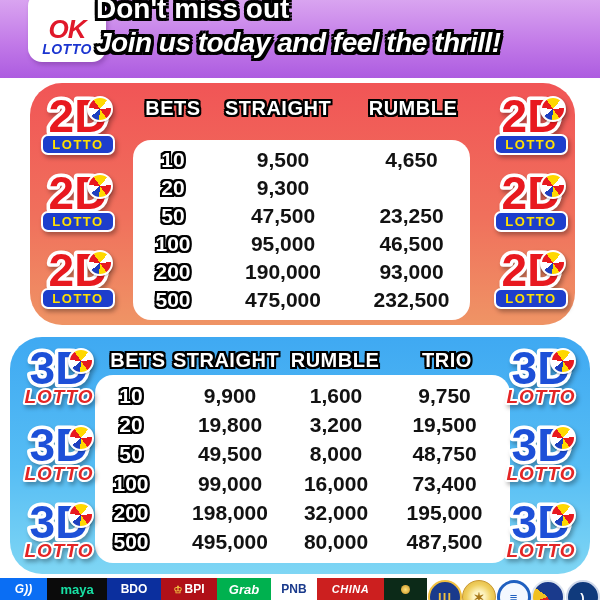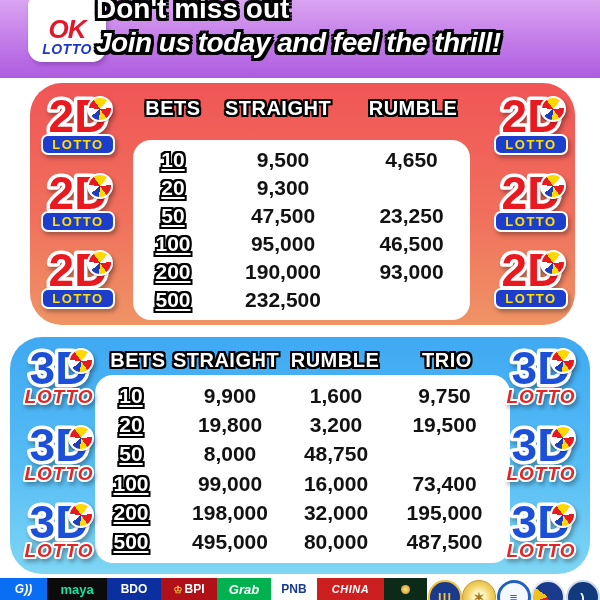--- a/index.html
+++ b/index.html
@@ -39,21 +39,21 @@
   .tbl{position:absolute;display:flex;flex-direction:column;justify-content:space-evenly;box-sizing:border-box;}
   .row{display:grid;align-items:center;justify-items:center;}
   .g2d-h{left:133px;top:93px;width:350px;grid-template-columns:80px 130px 140px;}
   .g2d-r{grid-template-columns:80px 140px 117px;}
   .t2d{left:133px;top:140px;width:337px;height:180px;padding:4px 0;}
   .g3d-h{left:95px;top:345px;width:400px;grid-template-columns:86px 90px 128px 96px;}
   .g3d-r{grid-template-columns:72px 126px 86px 131px;}
   .t3d{left:95px;top:375px;width:415px;height:188px;padding:4px 0;}
   .num{color:#121212;font-weight:900;font-size:21px;white-space:nowrap;}
   .bet{color:#fff;font-weight:900;font-size:21px;white-space:nowrap;
-    text-shadow:-2px -2px 0 #000,0 -2px 0 #000,2px -2px 0 #000,-2px 0 0 #000,2px 0 0 #000,-2px 2px 0 #000,0 2px 0 #000,2px 2px 0 #000;text-decoration:underline;}
+    text-shadow:-2px -2px 0 #000,0 -2px 0 #000,2px -2px 0 #000,-2px 0 0 #000,2px 0 0 #000,-2px 2px 0 #000,0 2px 0 #000,2px 2px 0 #000;}
   
   .lotto-logo{position:absolute;width:90px;height:78px;text-align:center;
     filter:drop-shadow(2px 3px 2px rgba(0,0,0,.30));}
   .lotto-logo svg{display:block;margin:0 auto;overflow:visible;}
   .big-txt{font-family:"Liberation Sans",sans-serif;font-weight:900;font-size:46px;
     stroke:#ffffff;stroke-width:7;paint-order:stroke;stroke-linejoin:round;}
   .fill-red{fill:#e8191f;} .fill-blue{fill:#1d50d8;}
   .ball{position:absolute;width:22px;height:22px;border-radius:50%;border:2px solid #fff;
     background:conic-gradient(#ffd800 0 40deg,#ffffff 40deg 85deg,#e8191f 85deg 145deg,#ffd800 145deg 185deg,#1d3fbf 185deg 230deg,#ffffff 230deg 275deg,#e8191f 275deg 325deg,#ffd800 325deg 360deg);
     box-shadow:0 1px 2px rgba(0,0,0,.3);}
@@ -135,20 +135,21 @@
       <span class="num">95,000</span>
       <span class="num">46,500</span>
     </div>
     <div class="row g2d-r">
       <span class="bet">200</span>
       <span class="num">190,000</span>
       <span class="num">93,000</span>
     </div>
     <div class="row g2d-r">
       <span class="bet">500</span>
+      <span class="num">475,000</span>
       <span class="num">232,500</span>
     </div>
   </div>
 
   <div class="lotto-logo" style="left:33px;top:90px;">
     <svg width="90" height="50">
         <text class="big-txt fill-red" x="45" y="42" text-anchor="middle">2D</text>
       </svg>
     <span class="ball ball-2d"></span>
     <div class="badge-2d">LOTTO</div>
@@ -208,20 +209,21 @@
       <span class="num">9,750</span>
     </div>
     <div class="row g3d-r">
       <span class="bet">20</span>
       <span class="num">19,800</span>
       <span class="num">3,200</span>
       <span class="num">19,500</span>
     </div>
     <div class="row g3d-r">
       <span class="bet">50</span>
+      <span class="num">49,500</span>
       <span class="num">8,000</span>
       <span class="num">48,750</span>
     </div>
     <div class="row g3d-r">
       <span class="bet">100</span>
       <span class="num">99,000</span>
       <span class="num">16,000</span>
       <span class="num">73,400</span>
     </div>
     <div class="row g3d-r">

